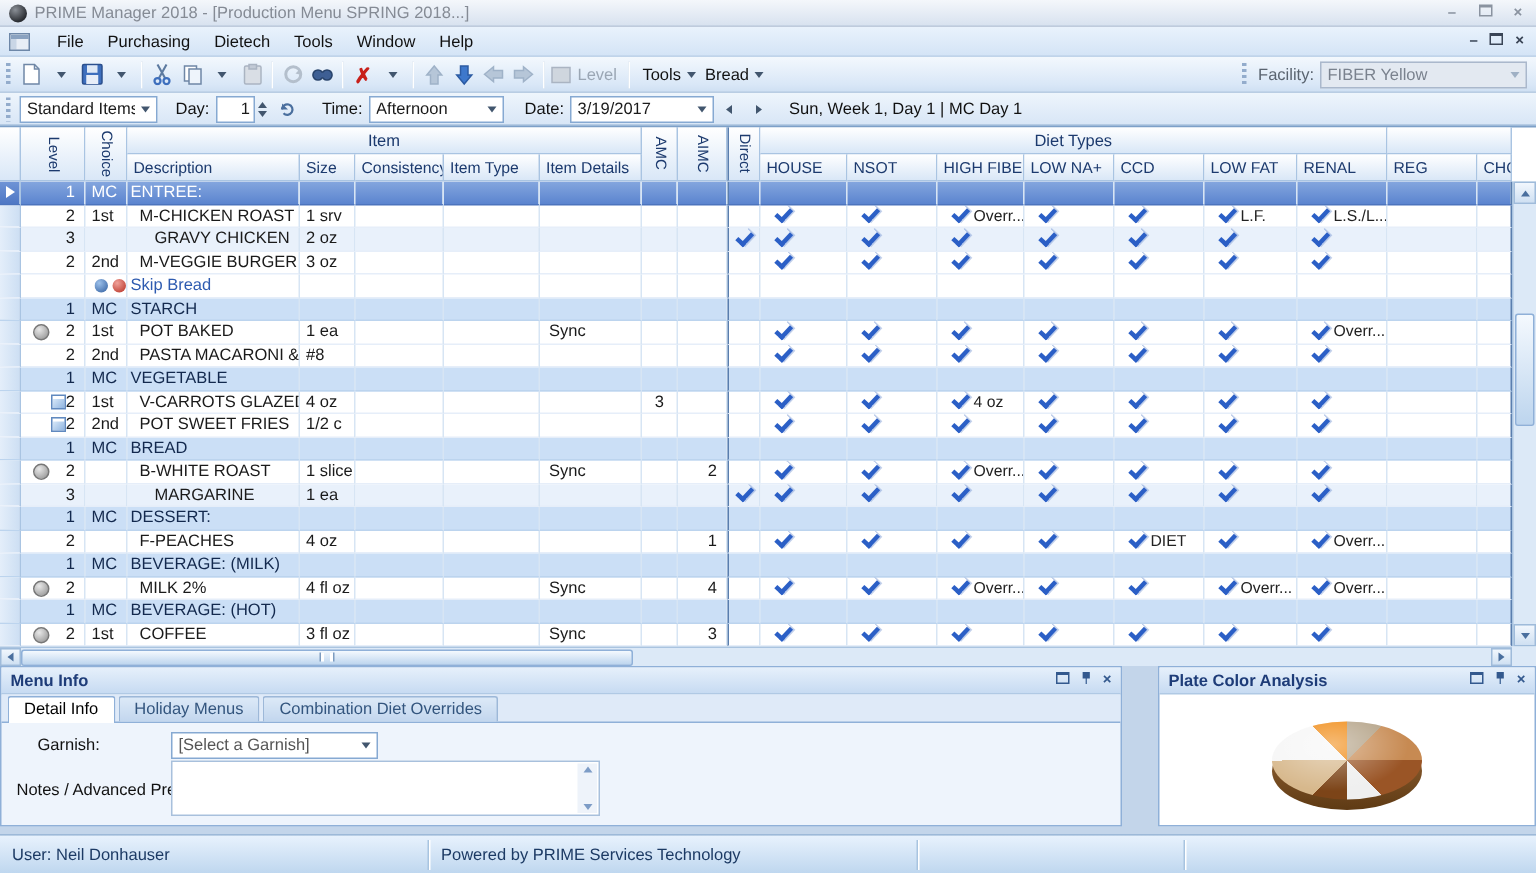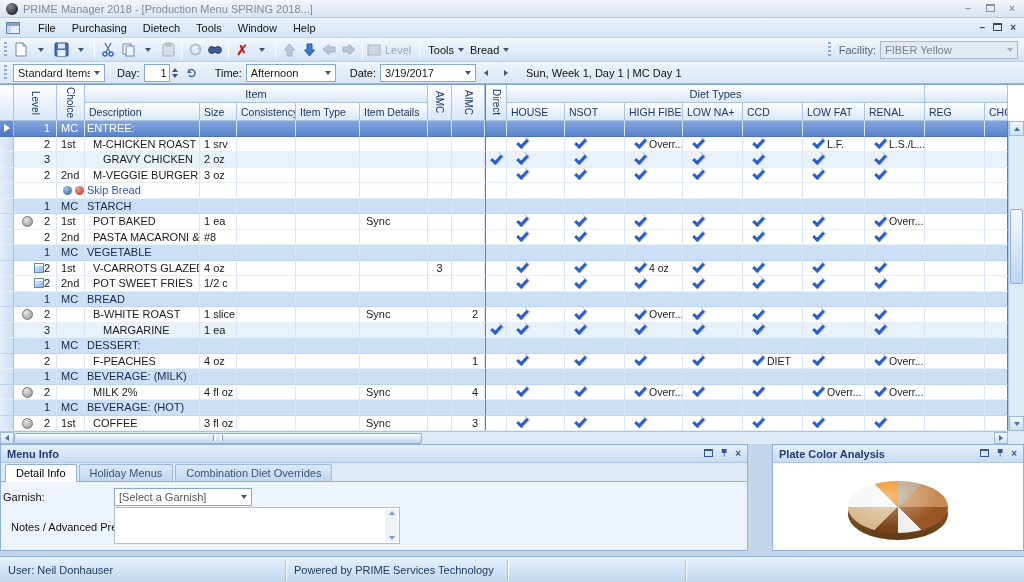--- a/index.html
+++ b/index.html
@@ -1075,21 +1075,21 @@
       <span class="pbtn"><span class="rest"></span></span>
       <span class="pbtn"><span class="pin"></span></span>
       <span class="pbtn">×</span>
     </span>
   </div>
   <div class="tabs">
     <span class="tab active">Detail Info</span>
     <span class="tab">Holiday Menus</span>
     <span class="tab">Combination Diet Overrides</span>
   </div>
-  <span class="pfield" style="left:2px;top:46px">Garnish:</span>
+  <span class="pfield" style="left:24px;top:46px">Garnish:</span>
   <span class="combo" style="position:absolute;left:113px;top:43px;width:138px">
     <span class="val" style="color:#555">[Select a Garnish]</span>
       <span class="tri tri-d"></span>
   </span>
   <span class="pfield" style="left:10px;top:76px">Notes / Advanced Prep:</span>
   <span class="ptextbox" style="left:113px;top:62px;width:286px;height:37px">
     <span></span>
     <span class="tinyscroll">
       <span class="tri tri-u-s tri" style="border-bottom-color:#7d9cc6"></span>
       <span class="tri tri-d-s tri" style="border-top-color:#7d9cc6"></span>
@@ -1105,15 +1105,15 @@
       <span class="pbtn"><span class="pin"></span></span>
       <span class="pbtn">×</span>
     </span>
   </div>
   <div class="pie-depth"></div>
   <div class="pie" id="plate-pie" style="background: conic-gradient(rgb(178, 160, 132) 0deg, rgb(178, 160, 132) 45deg, rgb(199, 138, 82) 45deg, rgb(199, 138, 82) 90deg, rgb(154, 85, 38) 90deg, rgb(154, 85, 38) 135deg, rgb(239, 239, 239) 135deg, rgb(239, 239, 239) 180deg, rgb(124, 68, 24) 180deg, rgb(124, 68, 24) 225deg, rgb(215, 184, 140) 225deg, rgb(215, 184, 140) 270deg, rgb(246, 246, 246) 270deg, rgb(246, 246, 246) 315deg, rgb(239, 132, 7) 315deg, rgb(239, 132, 7) 360deg);"></div>
 </div>
 
 <div class="statusbar">
   <span class="scell" style="width:286px">User: Neil Donhauser</span>
-  <span class="scell" style="width:222px">Powered by PRIME Services Technology</span>
+  <span class="scell" style="width:326px">Powered by PRIME Services Technology</span>
   <span class="scell" style="width:178px"></span>
 </div>
 
 </body></html>

